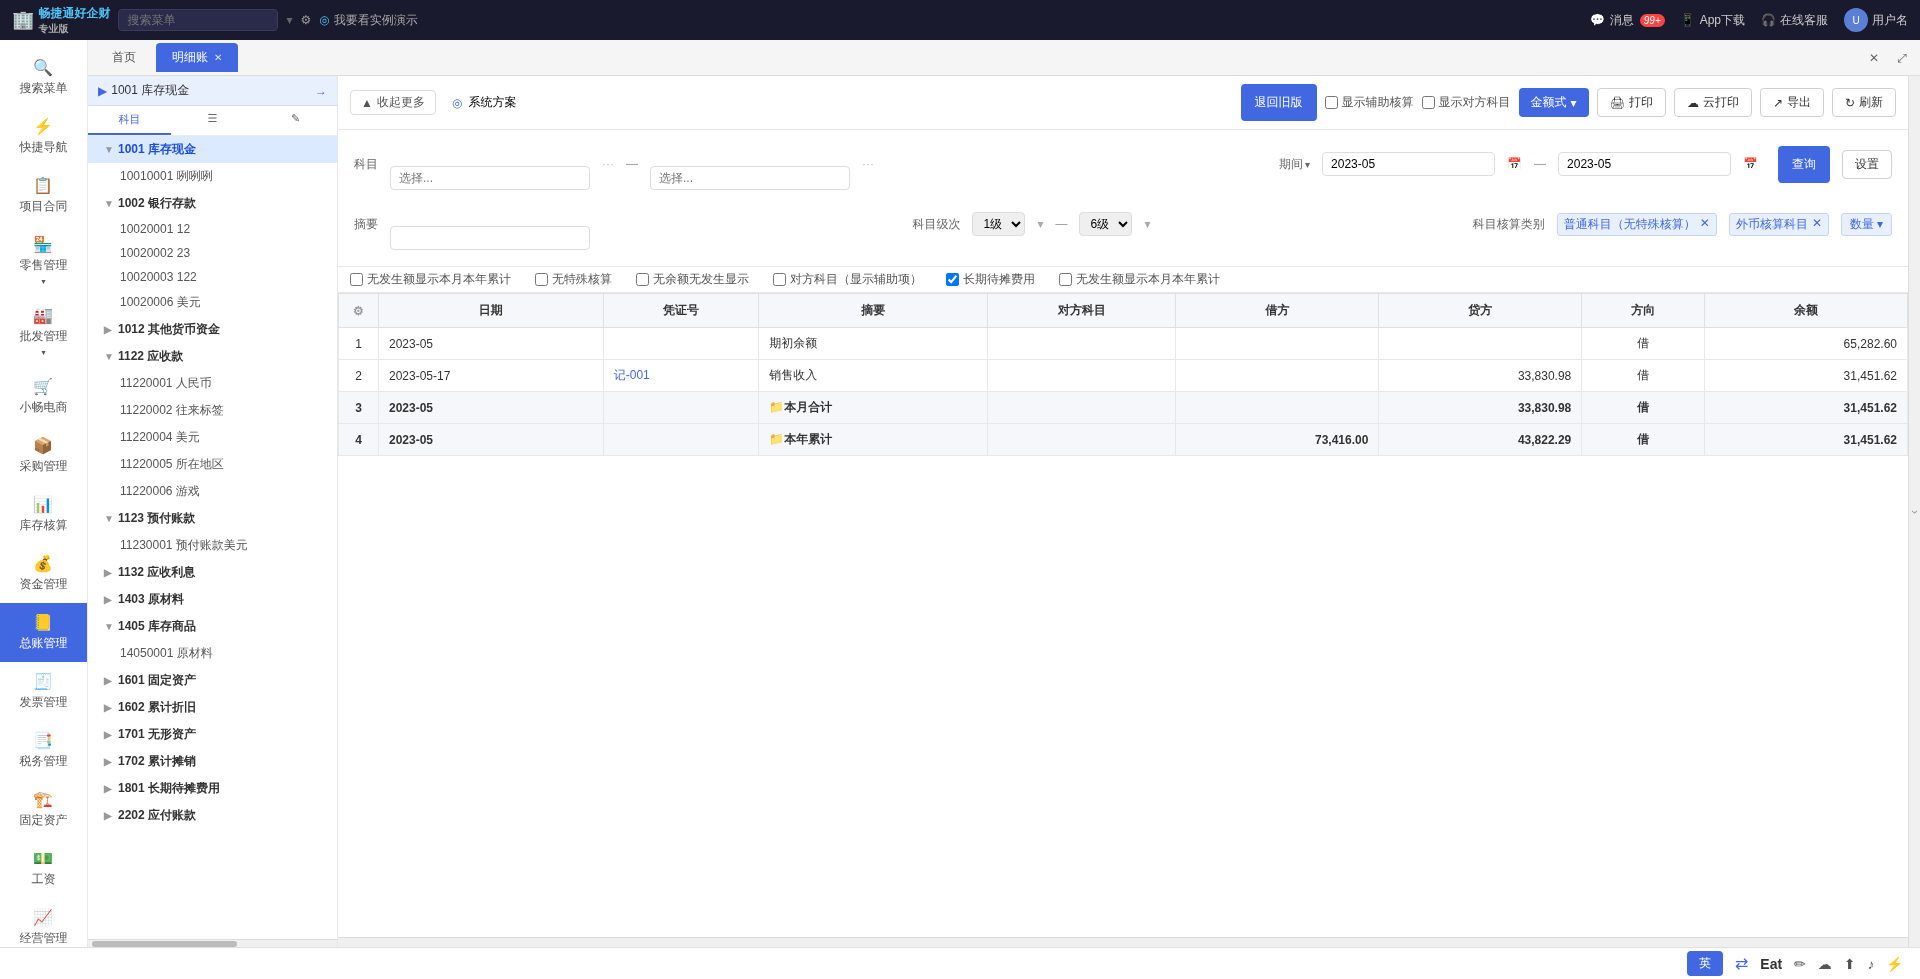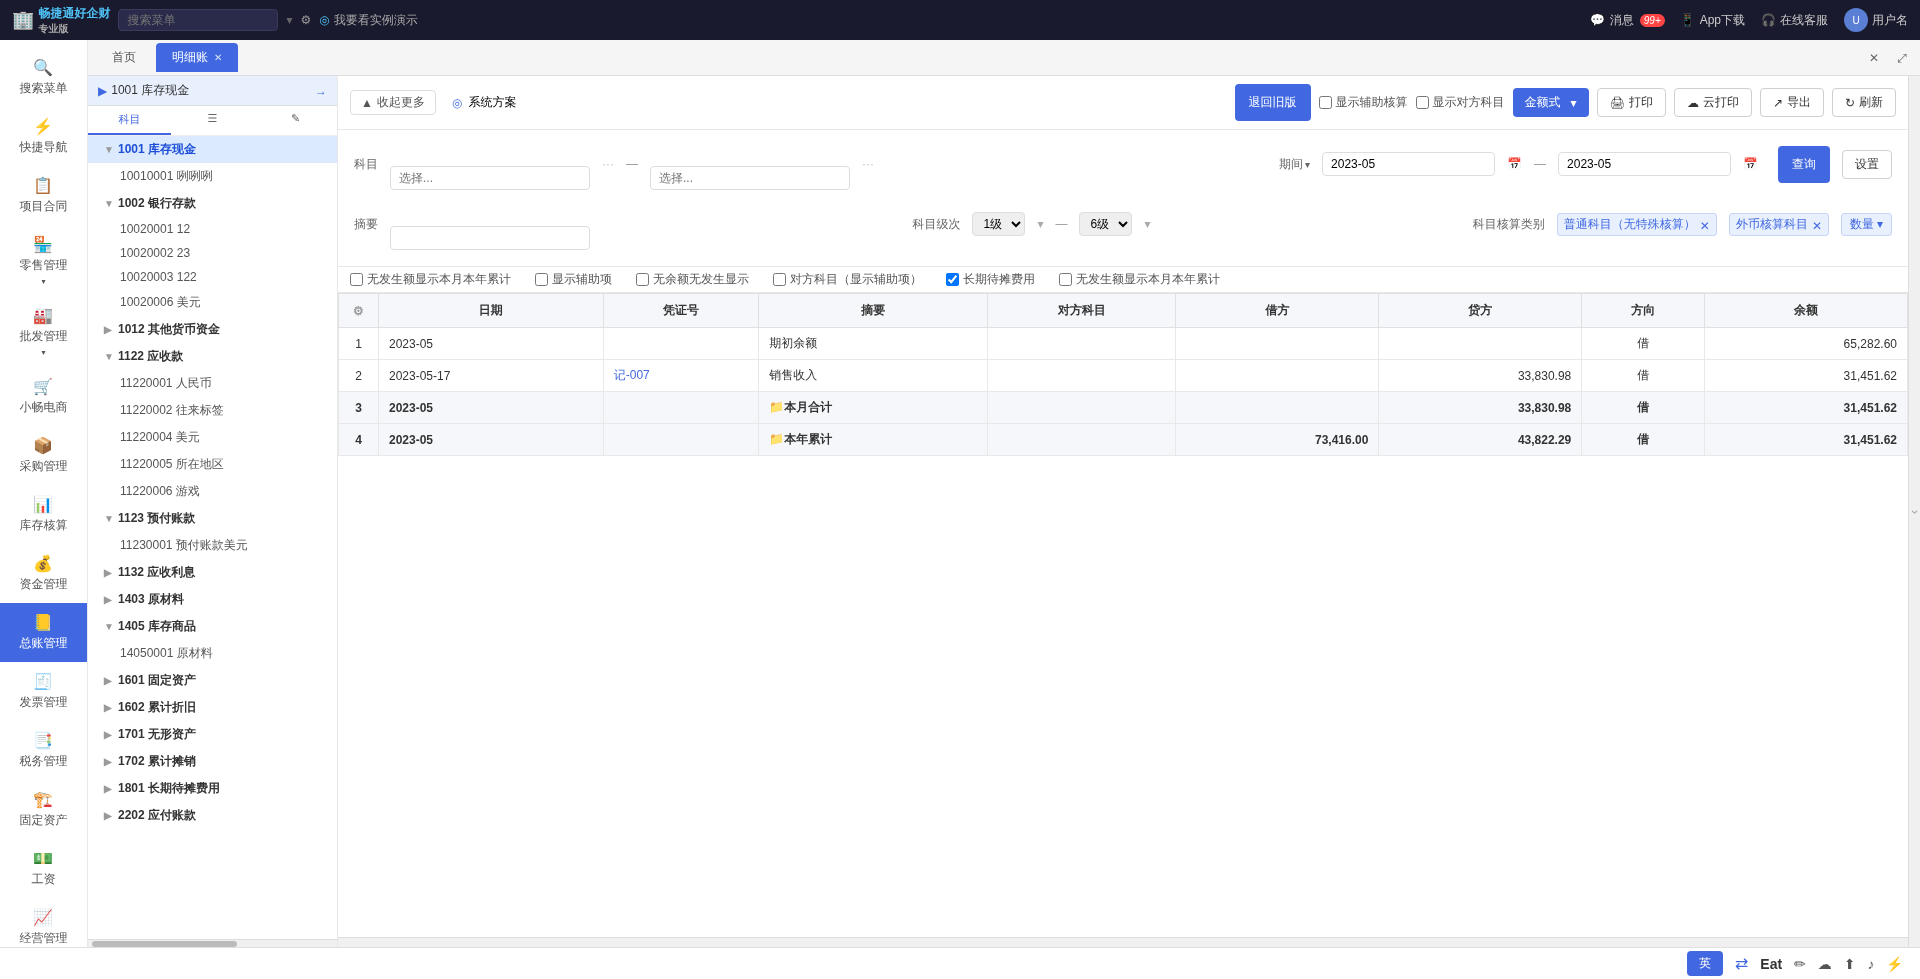--- a/index.html
+++ b/index.html
@@ -60,31 +60,31 @@
     
     .right-panel { flex: 1; display: flex; flex-direction: column; overflow: hidden; }
 
     
     .toolbar { padding: 8px 12px; border-bottom: 1px solid #e8e8e8; display: flex; align-items: center; gap: 8px; flex-shrink: 0; background: #fff; }
     .btn-primary { background: #4168e0; color: white; border: none; border-radius: 4px; padding: 10px 14px; cursor: pointer; font-size: 12px; }
     .btn-outline { background: white; color: #333; border: 1px solid #d0d0d0; border-radius: 4px; padding: 5px 12px; cursor: pointer; font-size: 12px; display: flex; align-items: center; gap: 4px; }
     .checkbox-label { display: flex; align-items: center; gap: 4px; color: #555; cursor: pointer; }
     .checkbox-label input { cursor: pointer; }
     .toolbar-spacer { flex: 1; }
-    .dropdown-btn { background: #4168e0; color: white; border: none; border-radius: 4px; padding: 6px 12px; cursor: pointer; font-size: 12px; display: flex; align-items: center; gap: 10px; }
+    .dropdown-btn { background: #4168e0; color: white; border: none; border-radius: 4px; padding: 6px 12px; cursor: pointer; font-size: 12px; display: flex; align-items: center; gap: 4px; }
 
     
     .filter-panel { background: #fff; border-bottom: 1px solid #e8e8e8; padding: 8px 16px; flex-shrink: 0; }
     .filter-row { display: flex; align-items: center; gap: 12px; margin-bottom: 8px; }
     .filter-label { color: #666; font-size: 12px; white-space: nowrap; }
     .filter-input-wide { border: 1px solid #ddd; border-radius: 4px; padding: 4px 8px; font-size: 12px; color: #333; min-width: 200px; margin-top: 28px; }
     .filter-sep { color: #999; }
     .period-input { border: 1px solid #ddd; border-radius: 4px; padding: 4px 8px; font-size: 12px; min-width: 90px; }
     .date-icon { color: #999; cursor: pointer; }
-    .filter-tag { background: #e8f0fe; color: #4168e0; border: 1px solid #c5d5f8; border-radius: 3px; padding: 2px 6px; font-size: 11px; display: flex; align-items: flex-end; gap: 4px; }
+    .filter-tag { background: #e8f0fe; color: #4168e0; border: 1px solid #c5d5f8; border-radius: 3px; padding: 2px 6px; font-size: 11px; display: flex; align-items: flex-start; gap: 4px; }
     .filter-tag .remove { cursor: pointer; color: #4168e0; }
     .level-select { border: 1px solid #ddd; border-radius: 4px; padding: 3px 6px; font-size: 12px; }
     .expand-btn { background: white; border: 1px solid #ddd; border-radius: 4px; padding: 3px 10px; cursor: pointer; font-size: 12px; color: #555; display: flex; align-items: center; gap: 4px; }
 
     
     .check-row { padding: 4px 12px; border-bottom: 1px solid #e8e8e8; display: flex; align-items: center; gap: 24px; flex-shrink: 0; background: #fff; }
 
     
     .table-container { flex: 1; overflow: auto; }
     table { width: 100%; border-collapse: collapse; }
@@ -464,21 +464,21 @@
           </div>
         </div>
 
         <div class="check-row">
           <label class="checkbox-label">
             <input type="checkbox" style="">
             <span>无发生额显示本月本年累计</span>
           </label>
           <label class="checkbox-label">
             <input type="checkbox" style="">
-            <span>显示辅助项</span>
+            <span>无特殊核算</span>
           </label>
           <label class="checkbox-label">
             <input type="checkbox" style="">
             <span>无余额无发生显示</span>
           </label>
           <label class="checkbox-label">
             <input type="checkbox" style="">
             <span>对方科目（显示辅助项）</span>
           </label>
           <label class="checkbox-label">
@@ -514,21 +514,21 @@
                 <td>期初余额</td>
                 <td></td>
                 <td class="num"></td>
                 <td class="num"></td>
                 <td class="center">借</td>
                 <td class="num">65,282.60</td>
               </tr>
               <tr>
                 <td class="center">2</td>
                 <td>2023-05-17</td>
-                <td><a class="voucher-link">记-007</a></td>
+                <td><a class="voucher-link">记-001</a></td>
                 <td>销售收入</td>
                 <td></td>
                 <td class="num"></td>
                 <td class="num">33,830.98</td>
                 <td class="center">借</td>
                 <td class="num">31,451.62</td>
               </tr>
               <tr class="bold-row">
                 <td class="center">3</td>
                 <td>2023-05</td>

